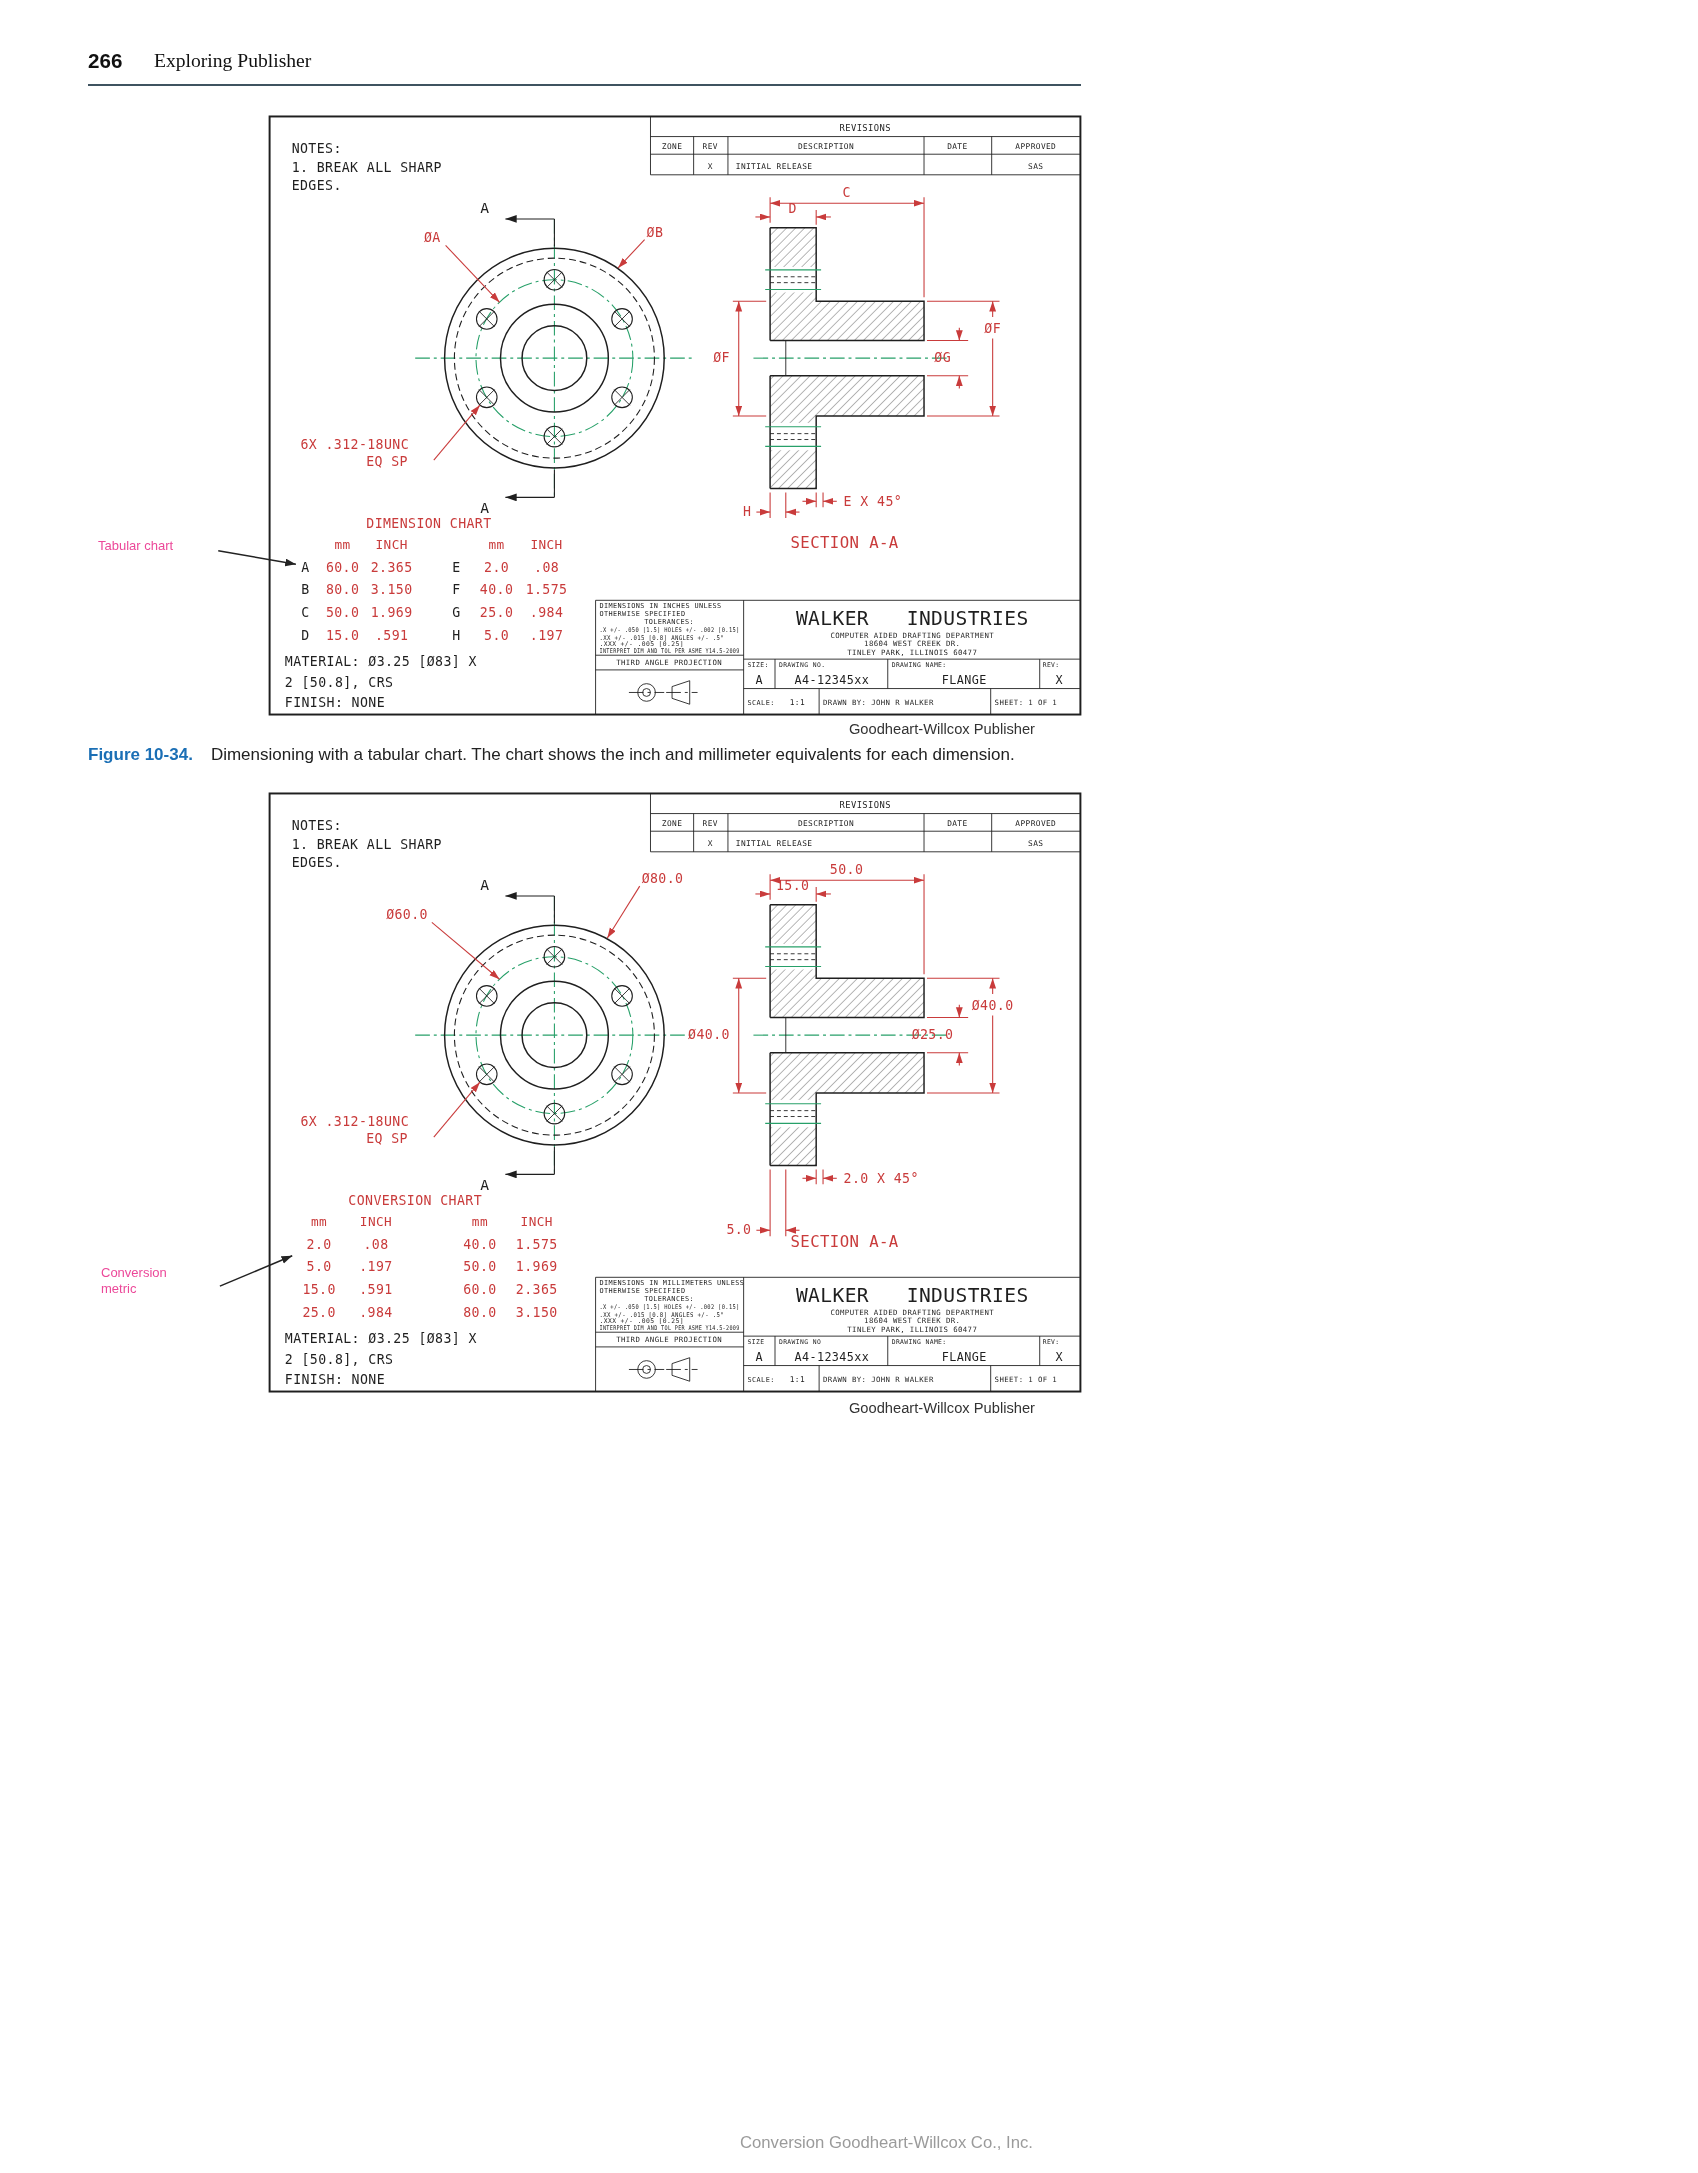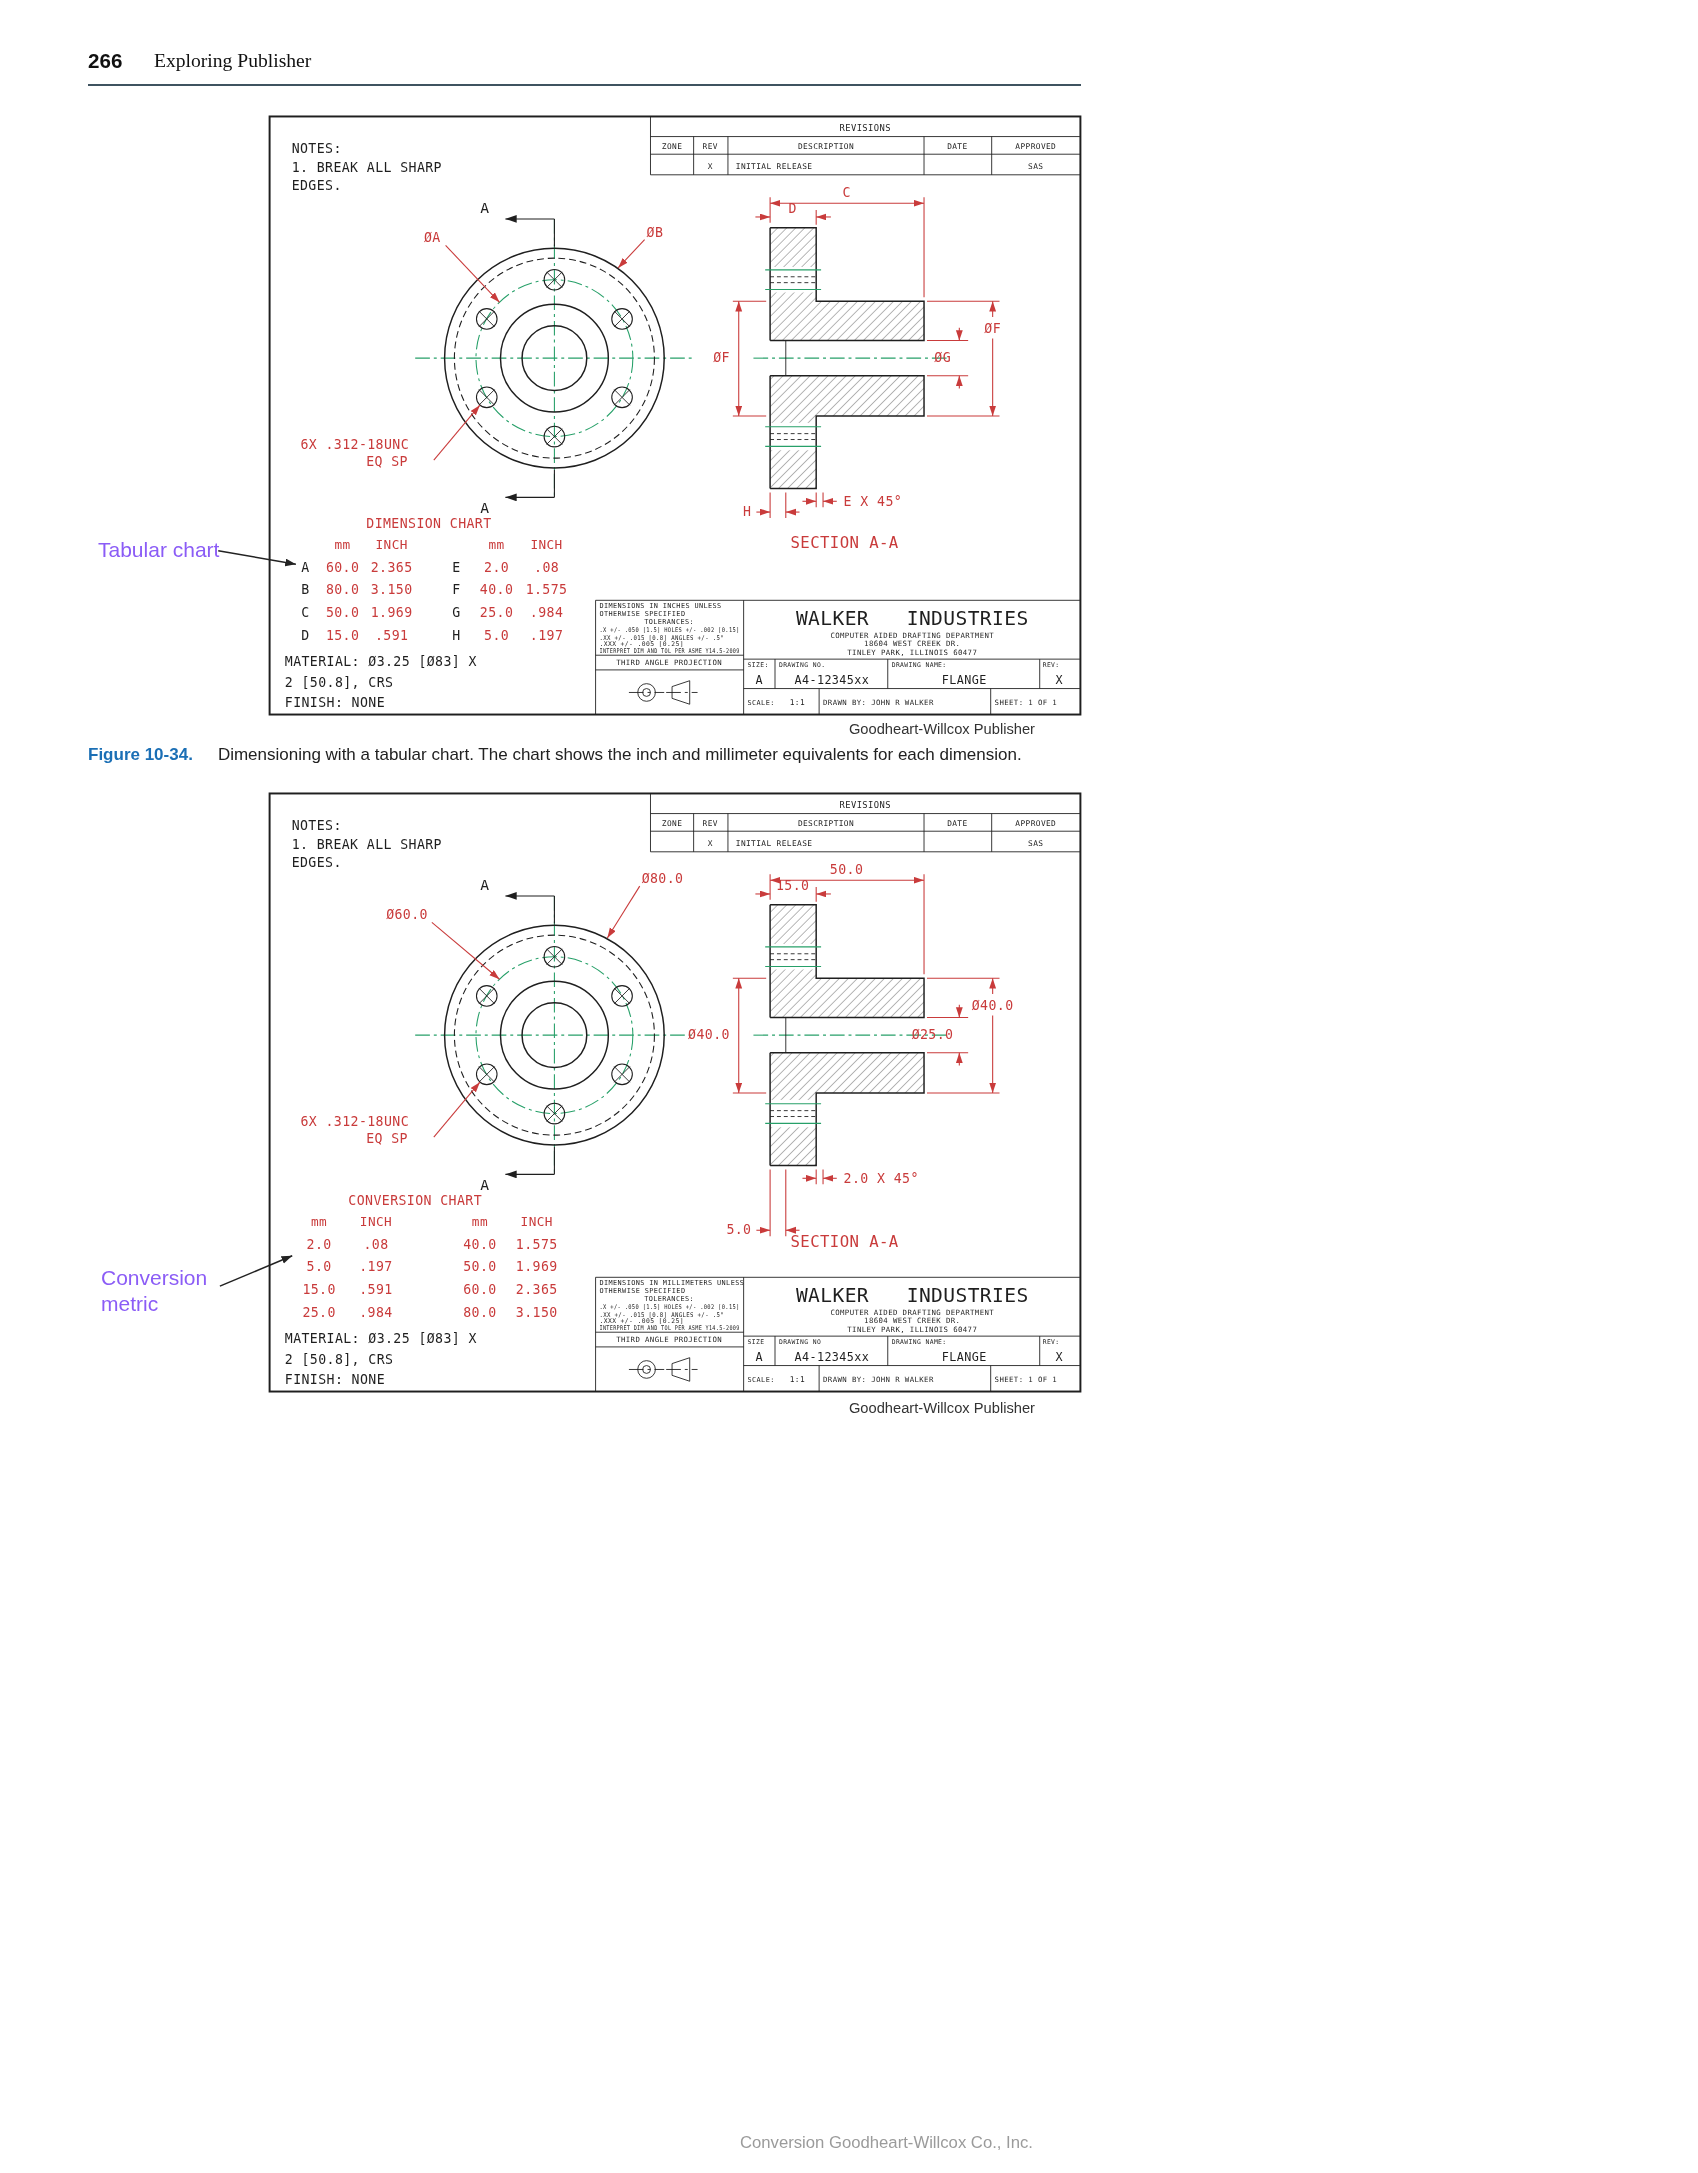--- a/index.html
+++ b/index.html
@@ -16,22 +16,22 @@
   .rd{stroke:#c93b3b;stroke-width:1.1;fill:none}
   .gn{stroke:#27a069;stroke-width:1.1;fill:none}
   .dsh{stroke-dasharray:7 4}
   .d2{stroke-dasharray:4 3}
   .cln{stroke-dasharray:15 4 3 4}
   .pgnum{font-size:20.6px;font-weight:bold;color:#111}
   .runhead{font-family:"Liberation Serif",serif;font-size:19.6px;color:#111}
   .rule{height:2px;background:#3f5360}
   .credit{font-size:14.7px;color:#333;right:618px}
   .fig-caption{font-size:17px;color:#222}
-  .figref{color:#1b6fb5;font-weight:bold;margin-right:25px}
-  .side-label{font-size:21px;color:#8b5cf6}
+  .figref{color:#1b6fb5;font-weight:bold;margin-right:18px}
+  .side-label{font-size:13px;color:#ec4899}
   .footer{font-size:16.7px;color:#9b9b9b}
 </style>
 </head>
 <body>
 
 <div id="page">
 
   <div class="abs pgnum" style="left:88px;top:49px">266</div>
   <div class="abs runhead" style="left:154px;top:50px">Exploring Publisher</div>
   <div class="abs rule" style="left:88px;top:84px;width:993px"></div>

